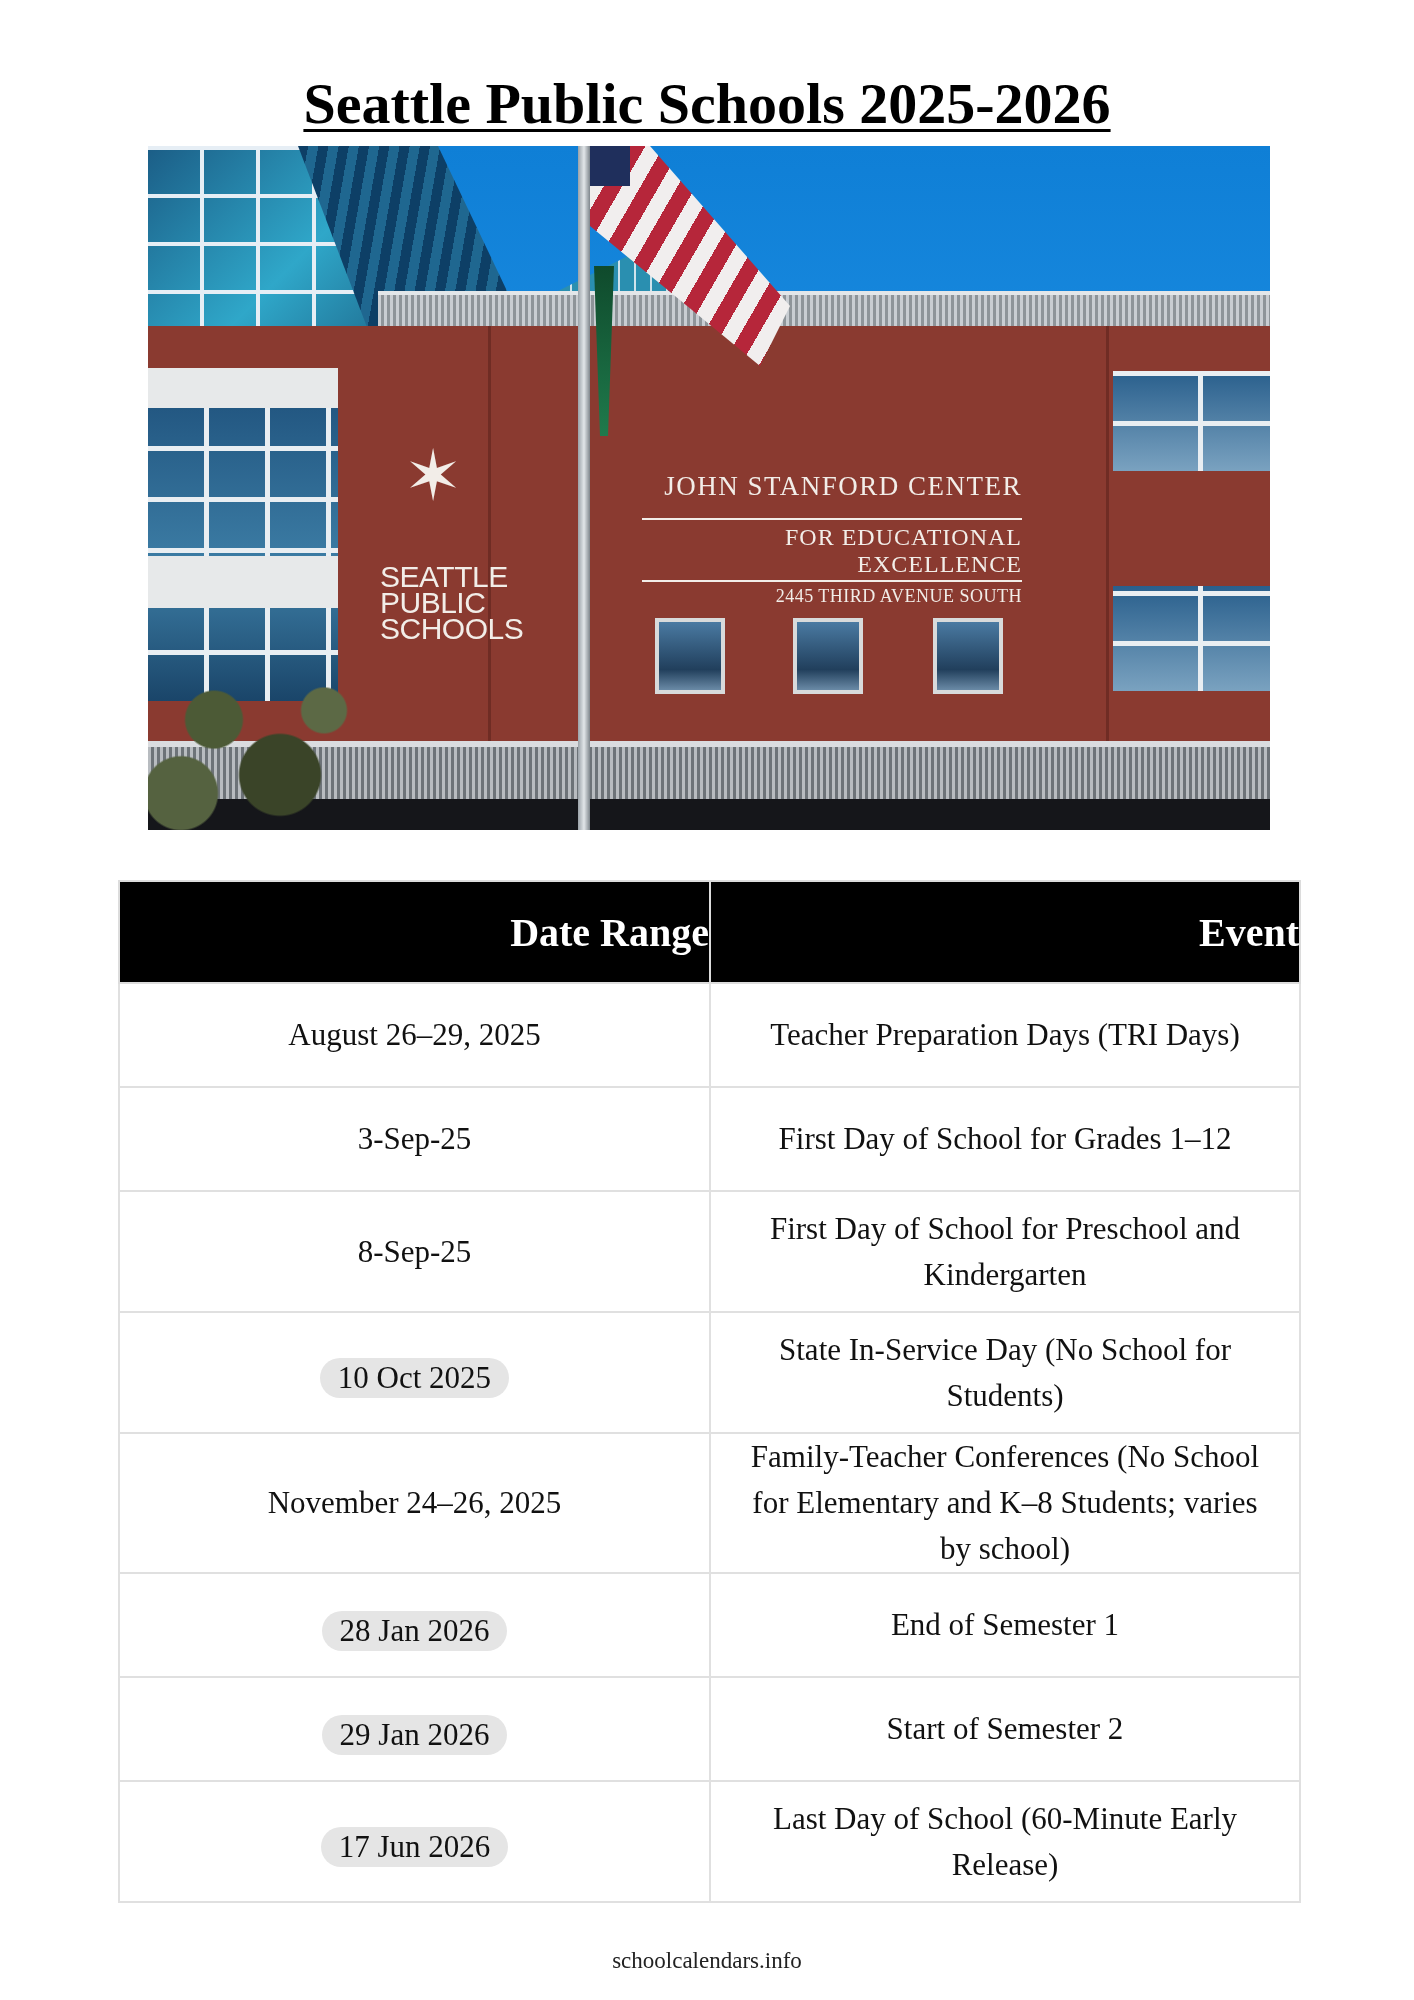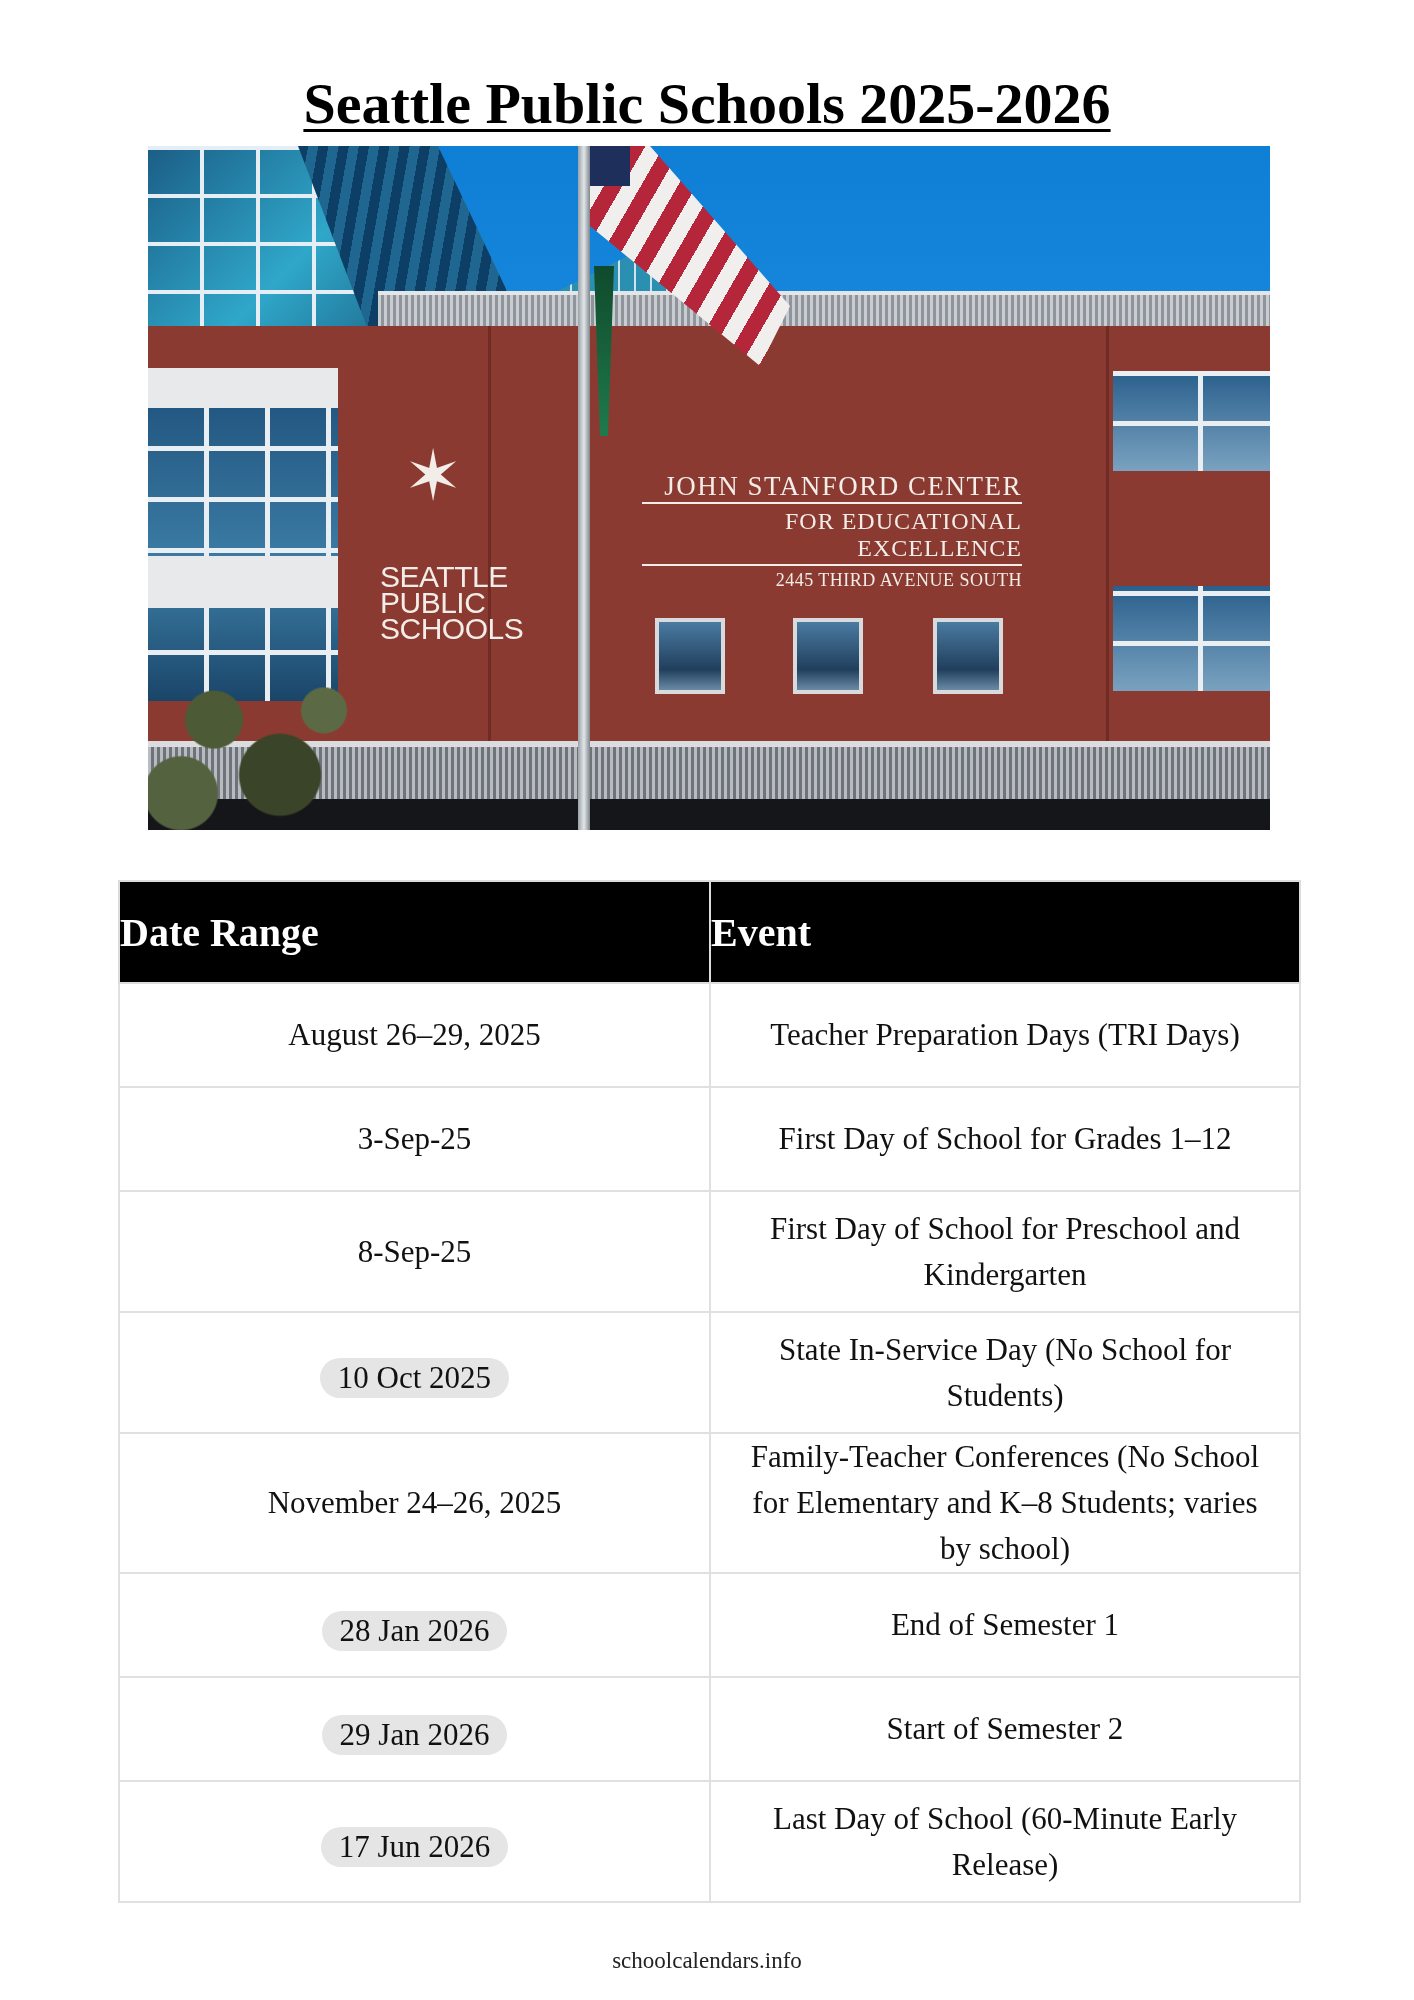--- a/index.html
+++ b/index.html
@@ -97,32 +97,32 @@
     font-family: "DejaVu Sans", sans-serif; font-size: 70px; line-height: 120px; text-align: center;
   }
   .sign-sps {
     position: absolute; left: 232px; top: 418px; width: 120px; color: #f2ede8;
     font-family: "Liberation Sans", sans-serif; font-size: 30px; line-height: 26px; letter-spacing: -0.5px;
   }
   .sign-jsc {
     position: absolute; left: 494px; top: 325px; width: 380px; color: #f2ede8; text-align: right;
     font-family: "Liberation Serif", serif;
   }
-  .sign-jsc .l1 { font-size: 27px; letter-spacing: 1.5px; border-bottom: 2px solid #f2ede8; padding-bottom: 0; display: block; }
+  .sign-jsc .l1 { font-size: 27px; letter-spacing: 1.5px; border-bottom: 2px solid #f2ede8; padding-bottom: 16px; display: block; }
   .sign-jsc .l2 { font-size: 24px; letter-spacing: 1px; border-bottom: 2px solid #f2ede8; padding-bottom: 2px; display: block; margin-top: 4px; }
   .sign-jsc .l3 { font-size: 18px; letter-spacing: 0.5px; display: block; margin-top: 4px; }
 
   
   .schedule {
     position: absolute; left: 118px; top: 880px; width: 1183px;
     border-collapse: collapse; table-layout: fixed;
   }
   .schedule th {
     background: #000; color: #fff; font-weight: bold; font-size: 40px; height: 102px;
-    text-align: left; vertical-align: middle; border: 2px solid #dcdcdc;
+    text-align: right; vertical-align: middle; border: 2px solid #dcdcdc;
   }
   .schedule th.c1 { width: 591px; }
   .schedule td {
     border: 2px solid #e0e0e0; text-align: center; vertical-align: middle;
     font-size: 31px; line-height: 46px; padding: 0 24px; color: #111;
   }
   .schedule tr.r1 td { height: 104px; }
   .schedule tr.r2 td { height: 121px; }
   .schedule tr.r3 td { height: 132px; }
   .date-pill {

